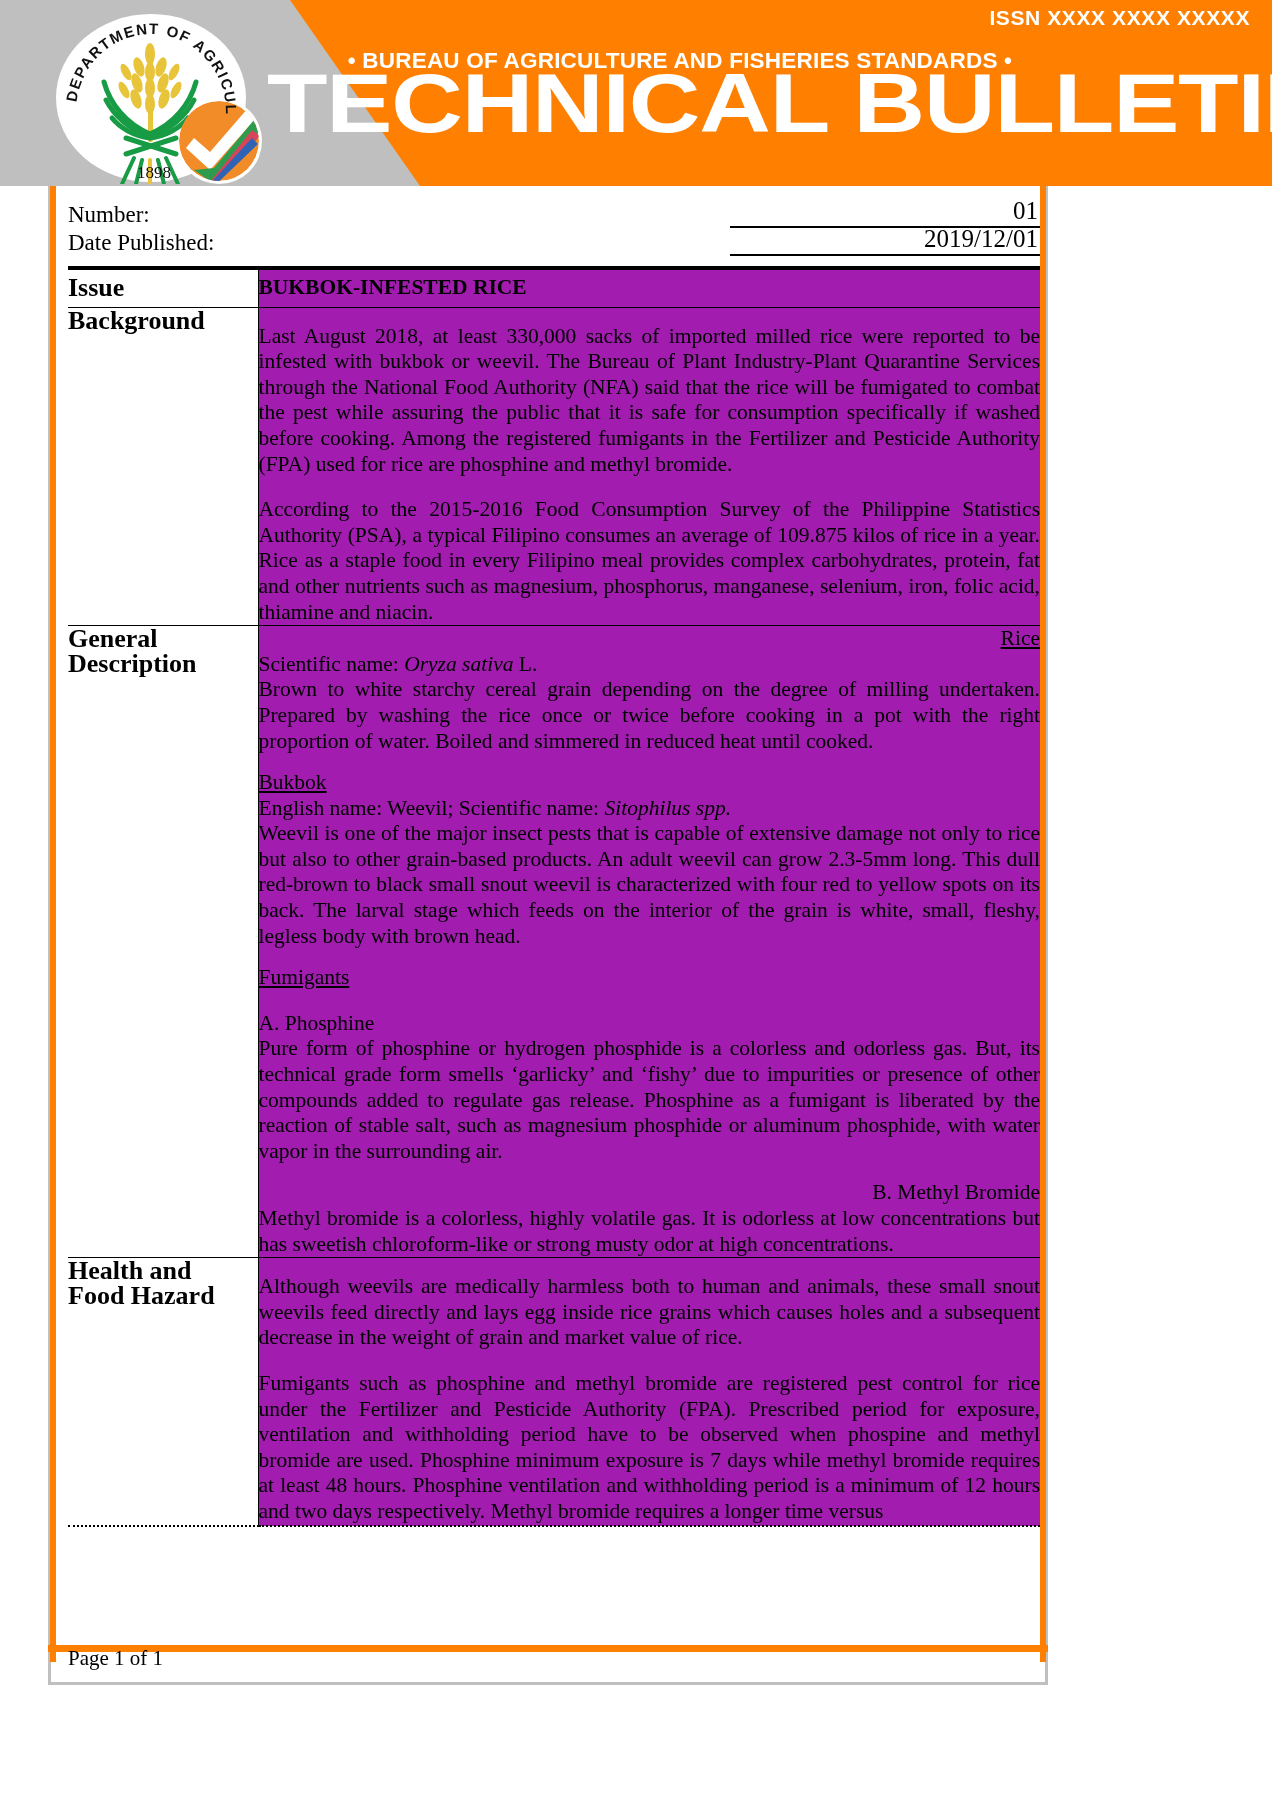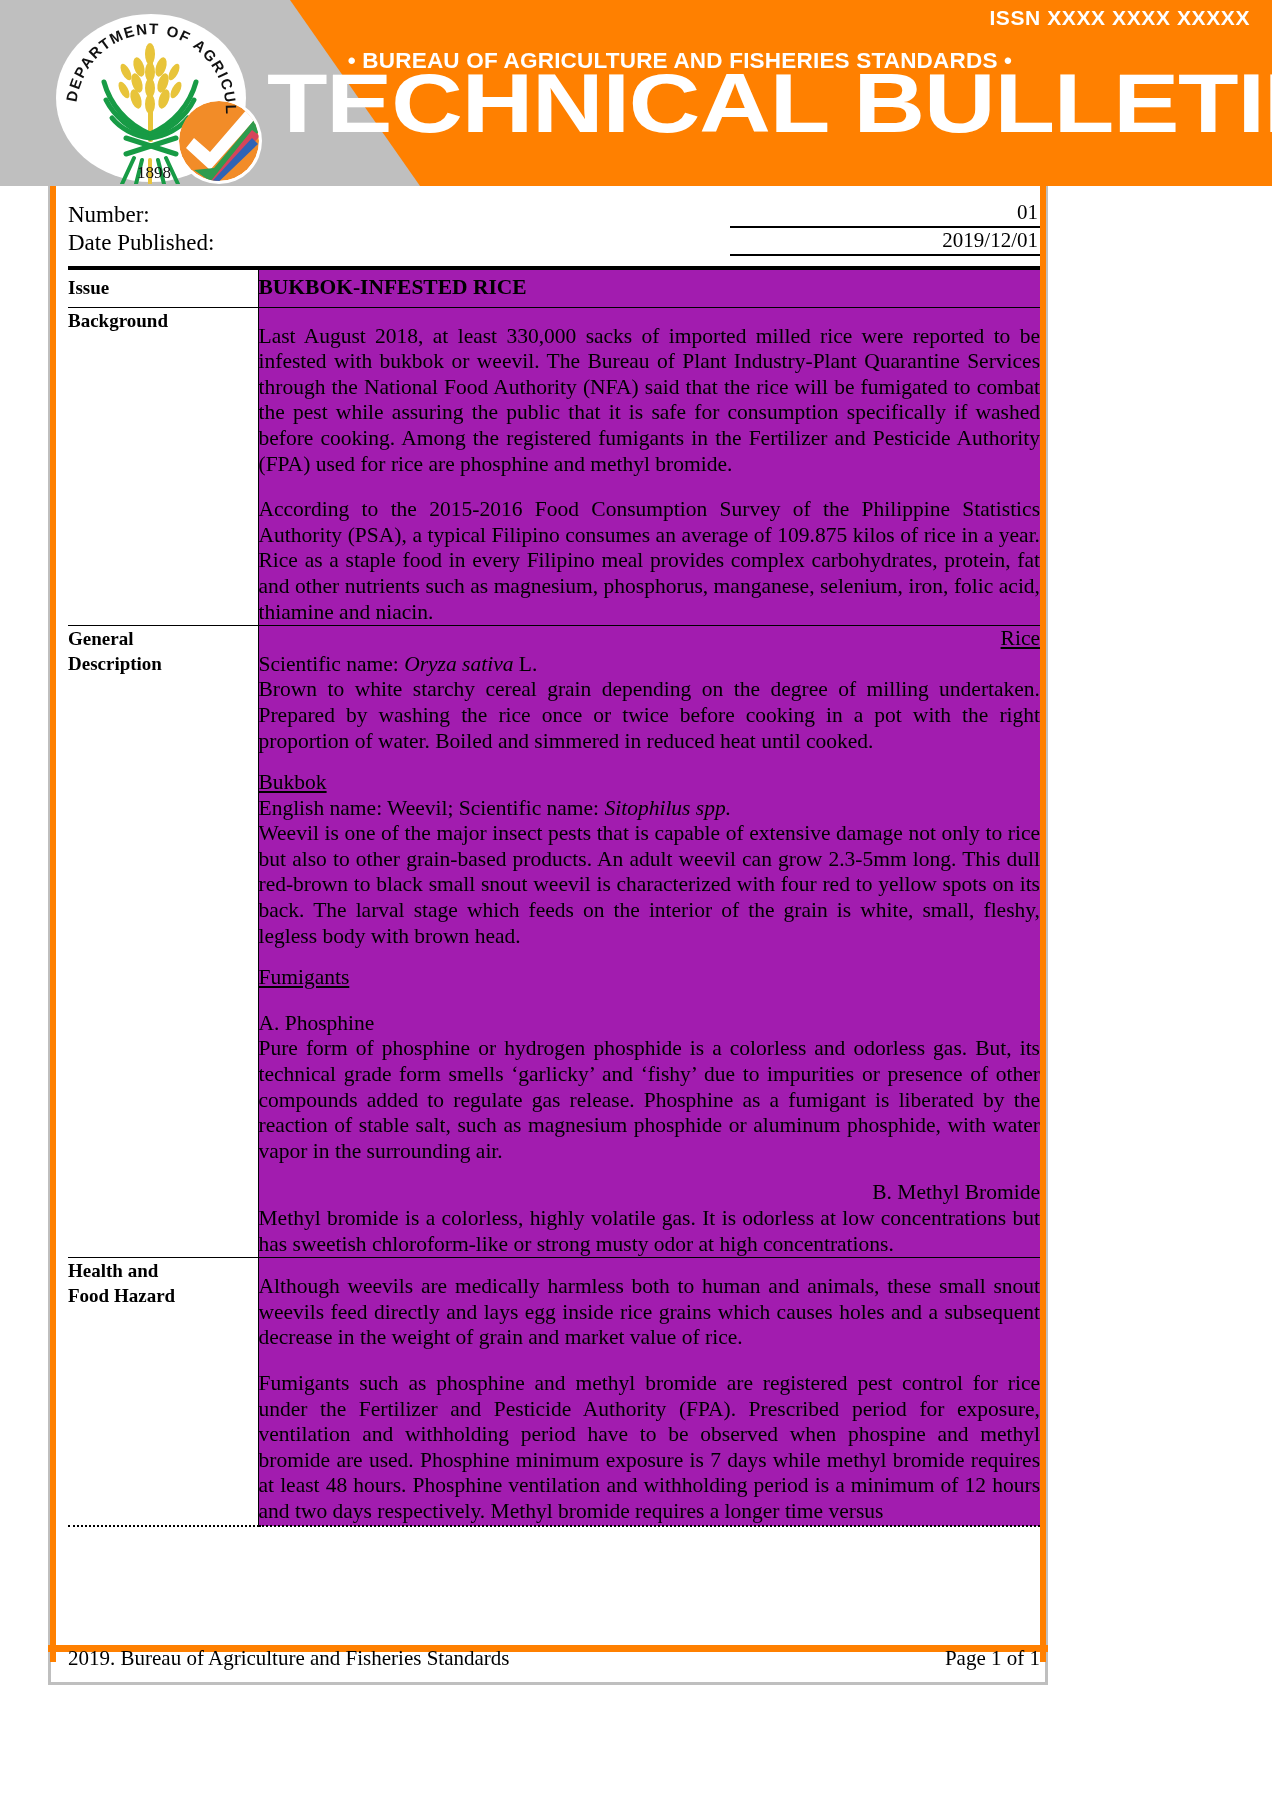--- a/index.html
+++ b/index.html
@@ -123,21 +123,21 @@
   .meta-label {
     font-size:23px;
     color:#000;
     padding-right:12px;
     white-space:nowrap;
   }
   .meta-value {
     width:310px;
     border-bottom:2px solid #000;
     text-align:right;
-    font-size:21px;
+    font-size:25px;
     padding-right:2px;
     padding-bottom:1px;
   }
 
   .thick-rule {
     width:972px;
     height:4px;
     background:#000;
     margin-top:10px;
   }
@@ -151,21 +151,21 @@
   table.bulletin td {
     vertical-align:top;
     padding:0;
   }
   td.label-cell {
     width:190px;
     background:#ffffff;
     border-right:1px solid #000;
     border-bottom:1px solid #000;
     padding:6px 8px 10px 8px;
-    font-size:19px;
+    font-size:26px;
     font-weight:bold;
     line-height:25px;
   }
   td.content-cell {
     width:782px;
     background:#a21caf;
     border-bottom:1px solid #000;
     padding:6px 8px 10px 10px;
     font-size:21.5px;
     line-height:25.6px;
@@ -353,15 +353,14 @@
       <td class="content-cell">
         <div class="p">Although weevils are medically harmless both to human and animals, these small snout weevils feed directly and lays egg inside rice grains which causes holes and a subsequent decrease in the weight of grain and market value of rice.</div>
         <div class="p">Fumigants such as phosphine and methyl bromide are registered pest control for rice under the Fertilizer and Pesticide Authority (FPA). Prescribed period for exposure, ventilation and withholding period have to be observed when phospine and methyl bromide are used. Phosphine minimum exposure is 7 days while methyl bromide requires at least 48 hours. Phosphine ventilation and withholding period is a minimum of 12 hours and two days respectively. Methyl bromide requires a longer time versus</div>
       </td>
     </tr>
   </tbody>
     </table>
 </div>
 
 <div class="footer">
-  <span>2019. Bureau of Agriculture and Fisheries Standards</span>
   <span>Page 1 of 1</span>
 </div>
 
 </body></html>

